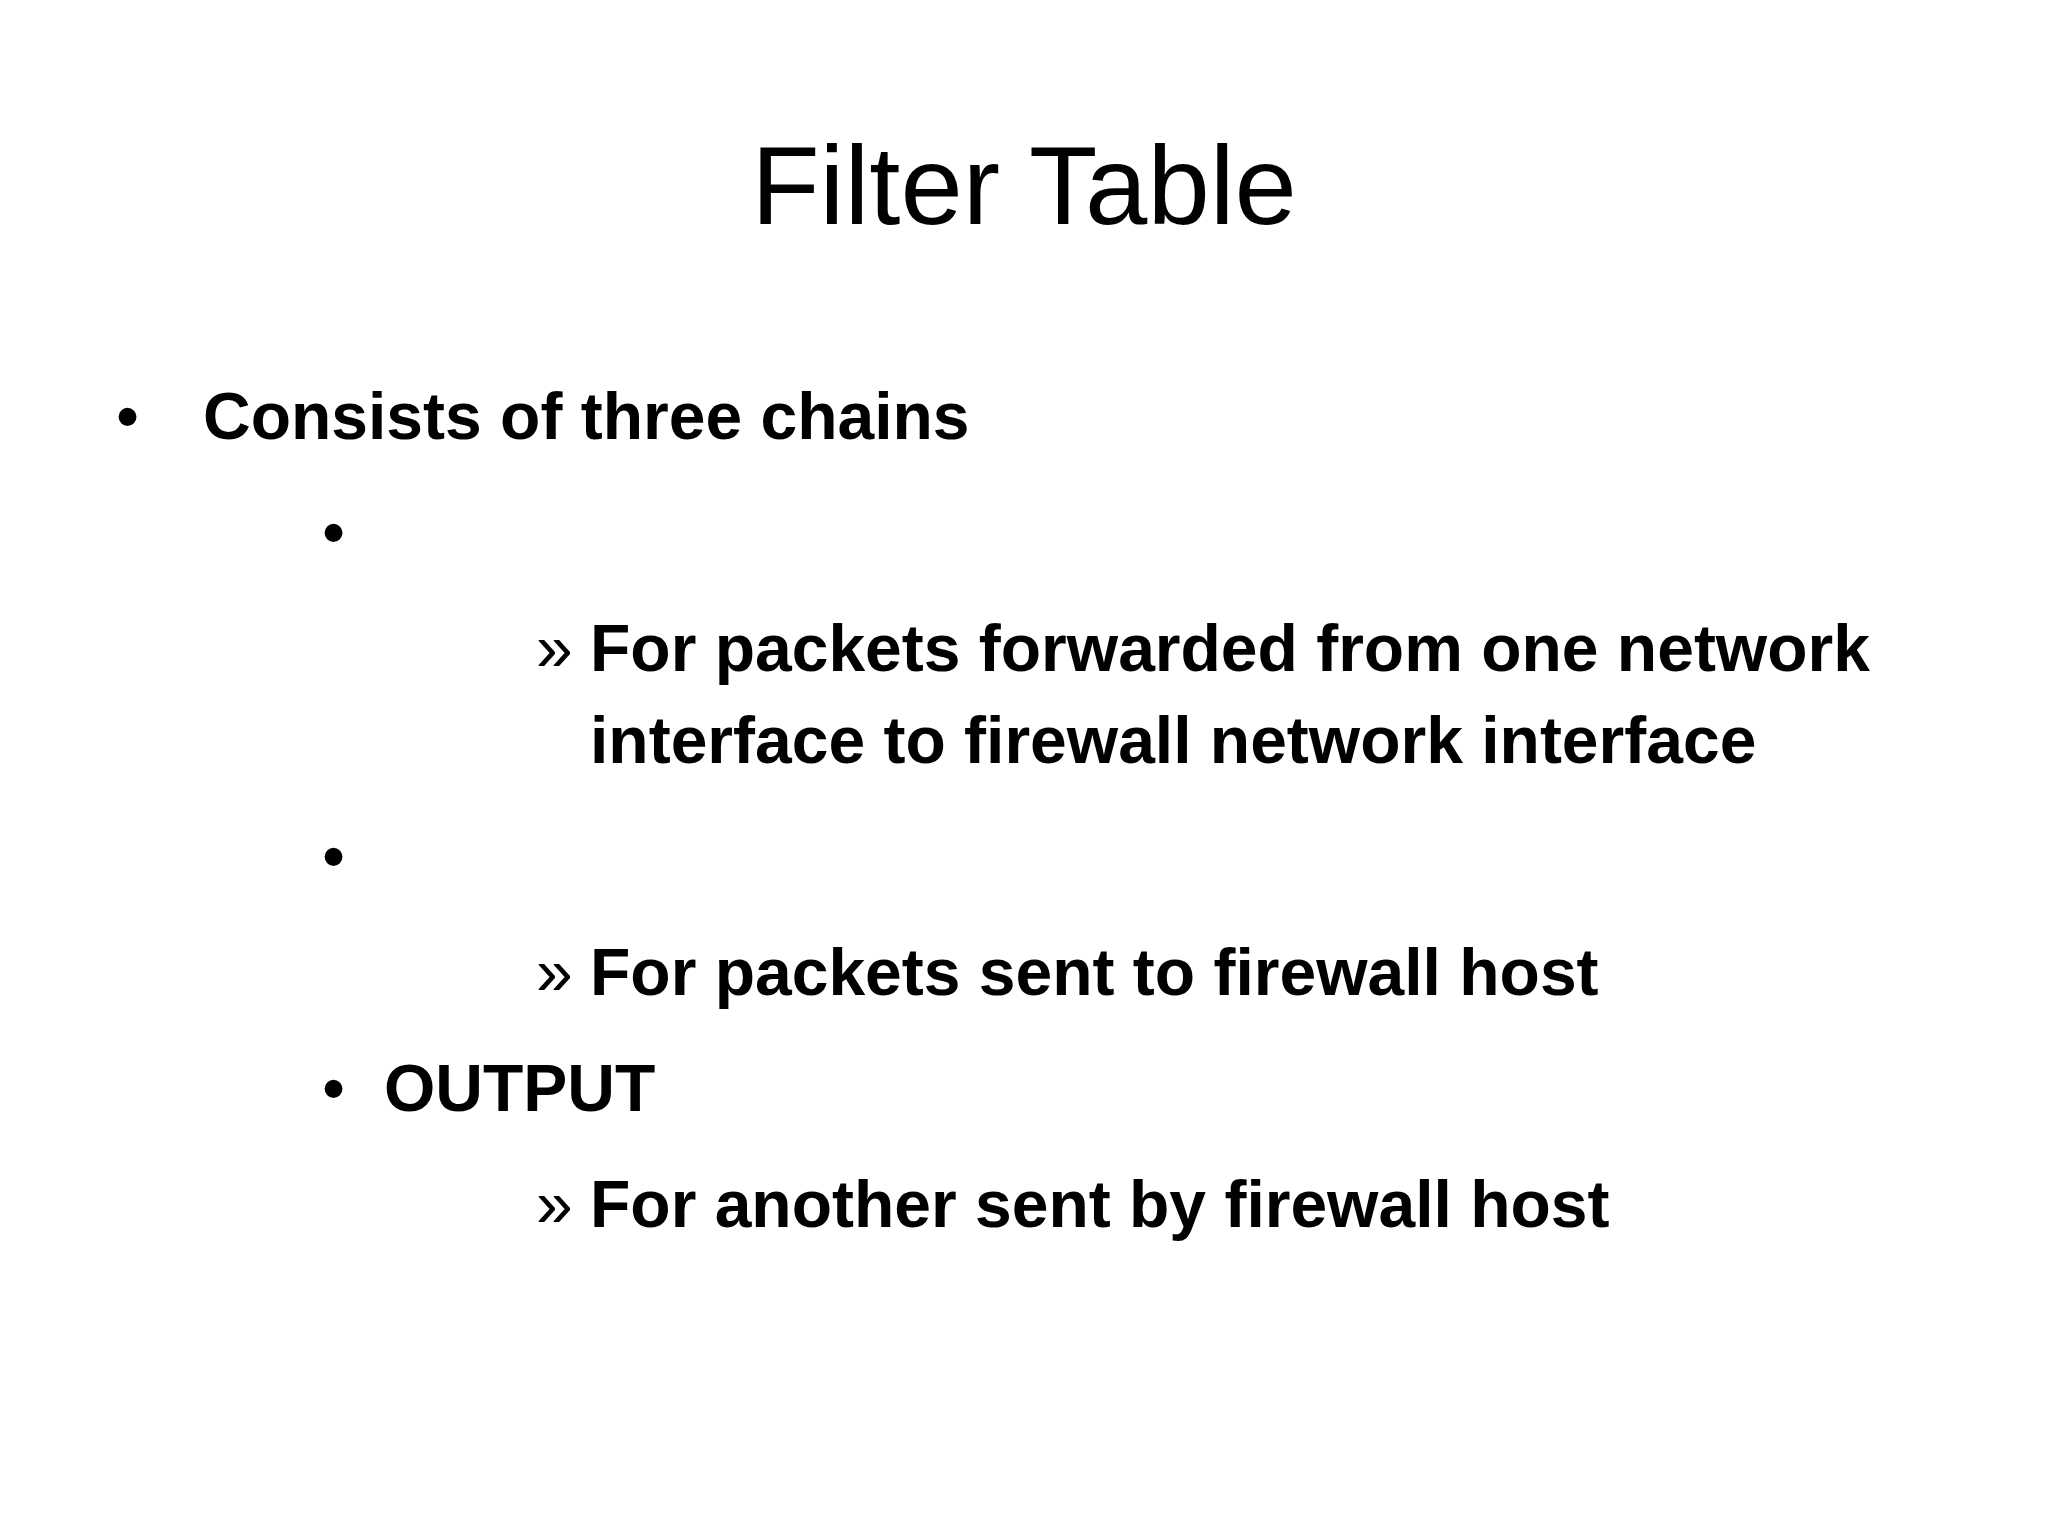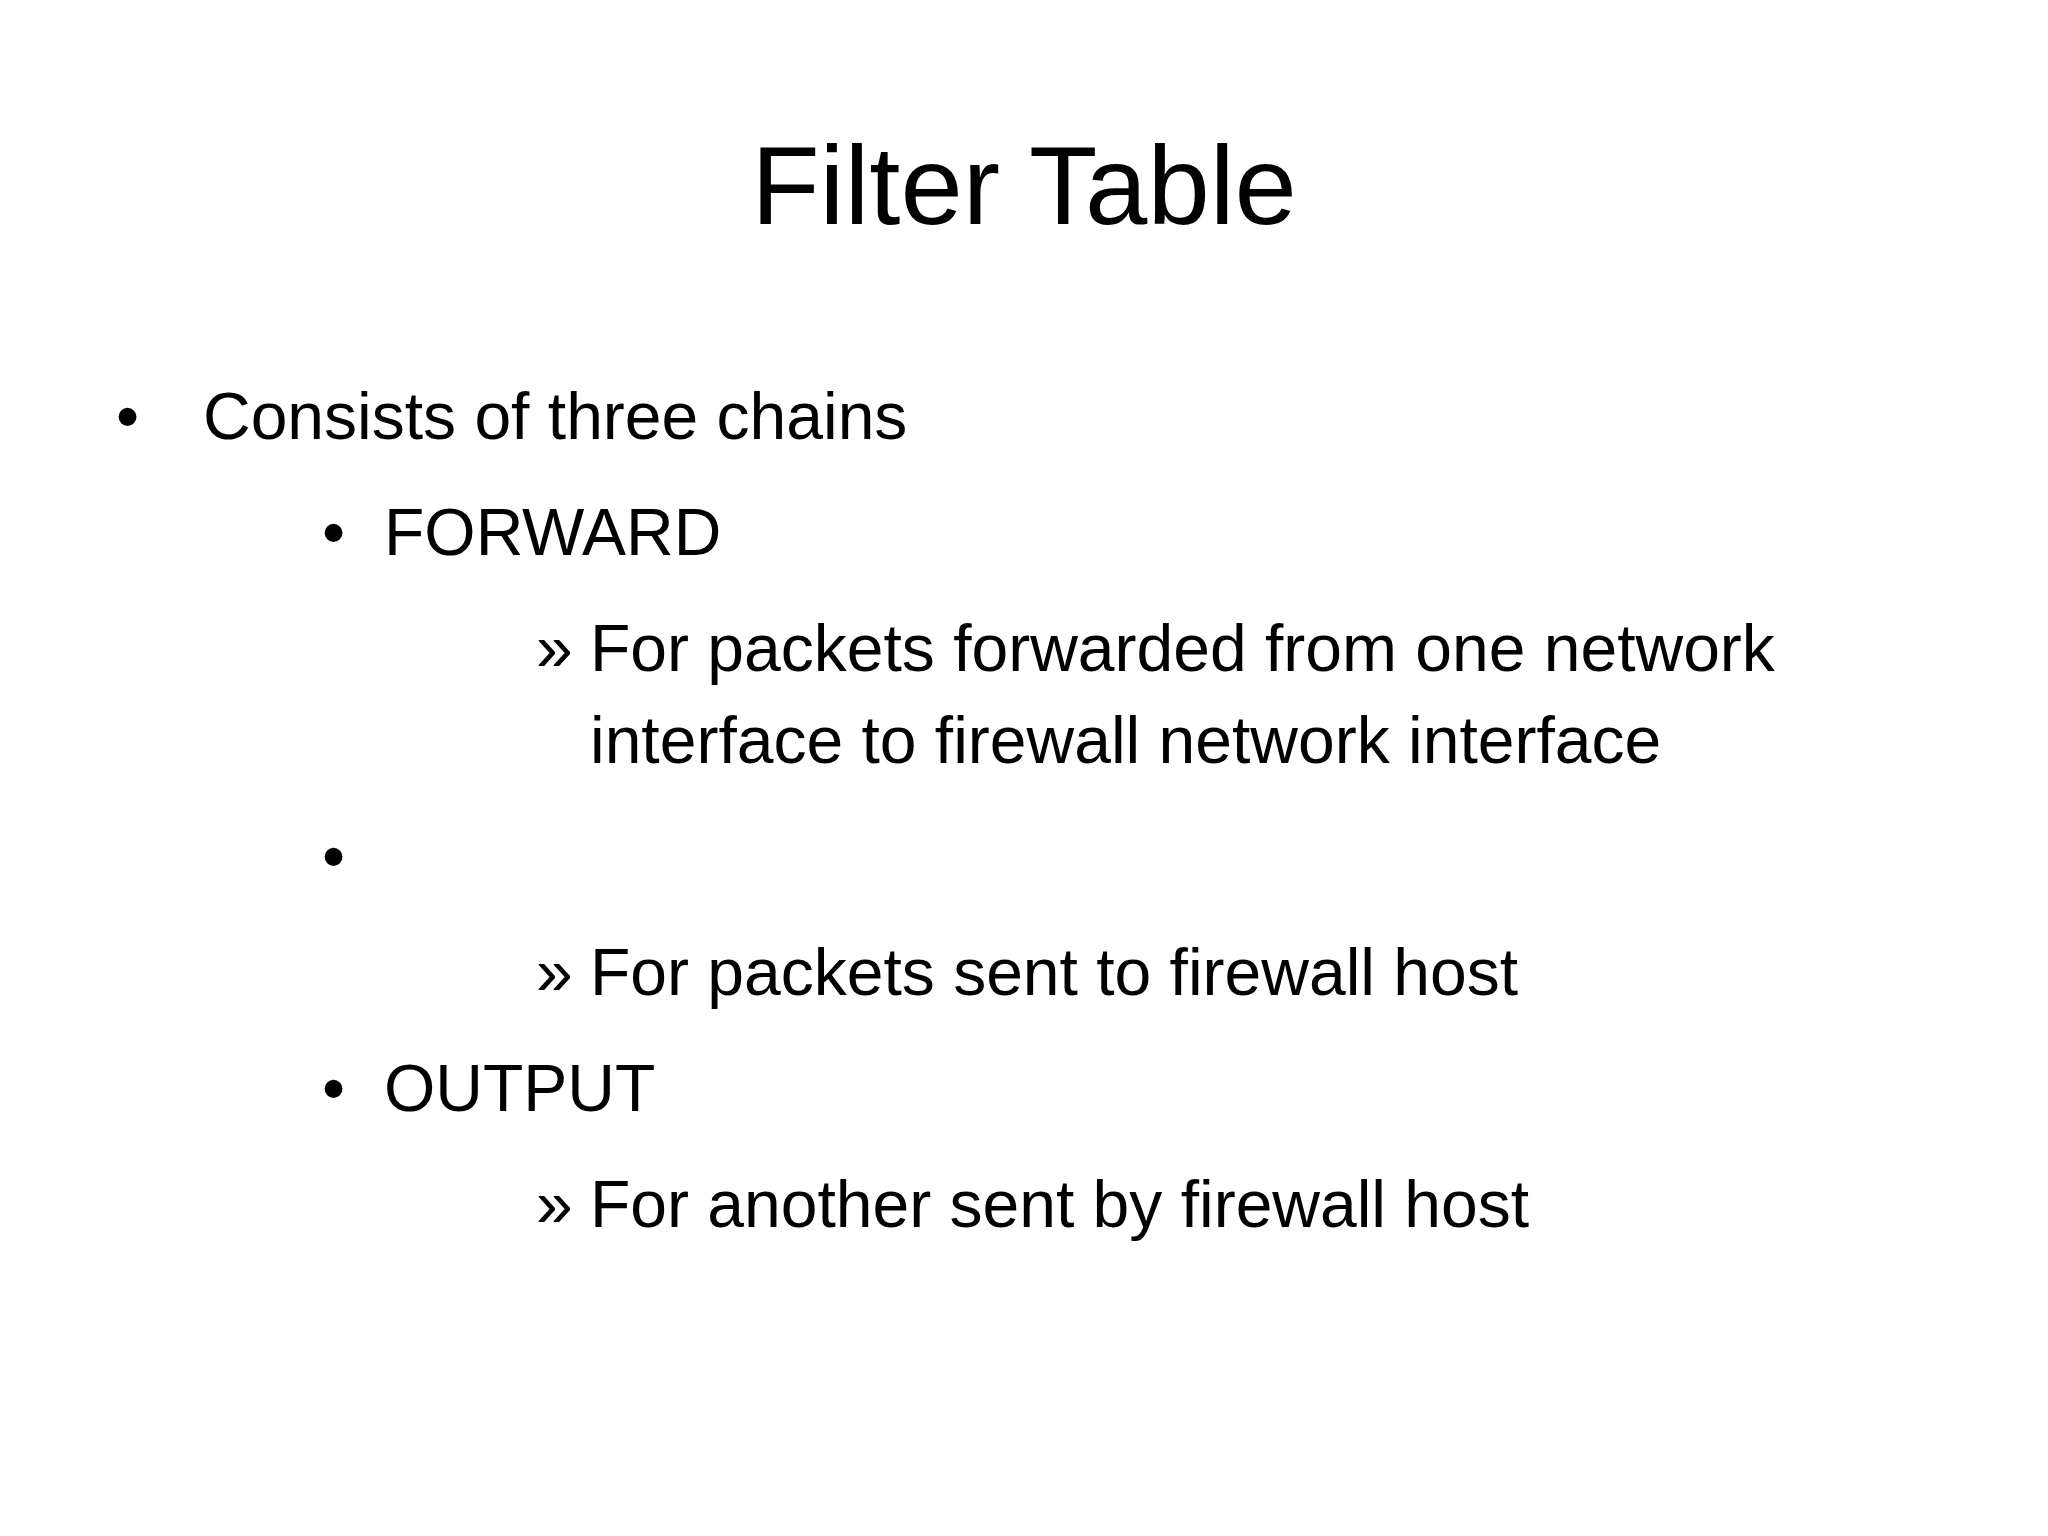--- a/index.html
+++ b/index.html
@@ -37,41 +37,41 @@
   }
   .item:first-child { margin-top: 0; }
   .marker {
     flex: 0 0 auto;
     text-align: left;
   }
   .text {
     flex: 1 1 auto;
     white-space: pre-line;
     padding-right: 40px;
+    font-weight: bold;
   }
   .level-1 { padding-left: 116px; }
   .level-1 .marker { width: 87px; }
   .level-2 { padding-left: 322px; }
   .level-2 .marker { width: 62px; }
   .level-3 { padding-left: 536px; }
   .level-3 .marker { width: 54px; }
 </style>
 </head>
 <body>
 
 <div class="slide">
   <h1 class="title">Filter Table</h1>
   <div class="bullets" id="bullet-list">
       <div class="item level-1">
         <span class="marker">•</span>
         <span class="text">Consists of three chains</span>
       </div>
       <div class="item level-2">
         <span class="marker">•</span>
-        <span class="text">FORWARD</span>
       </div>
       <div class="item level-3">
         <span class="marker">»</span>
         <span class="text">For packets forwarded from one network
 interface to firewall network interface</span>
       </div>
       <div class="item level-2">
         <span class="marker">•</span>
       </div>
       <div class="item level-3">

